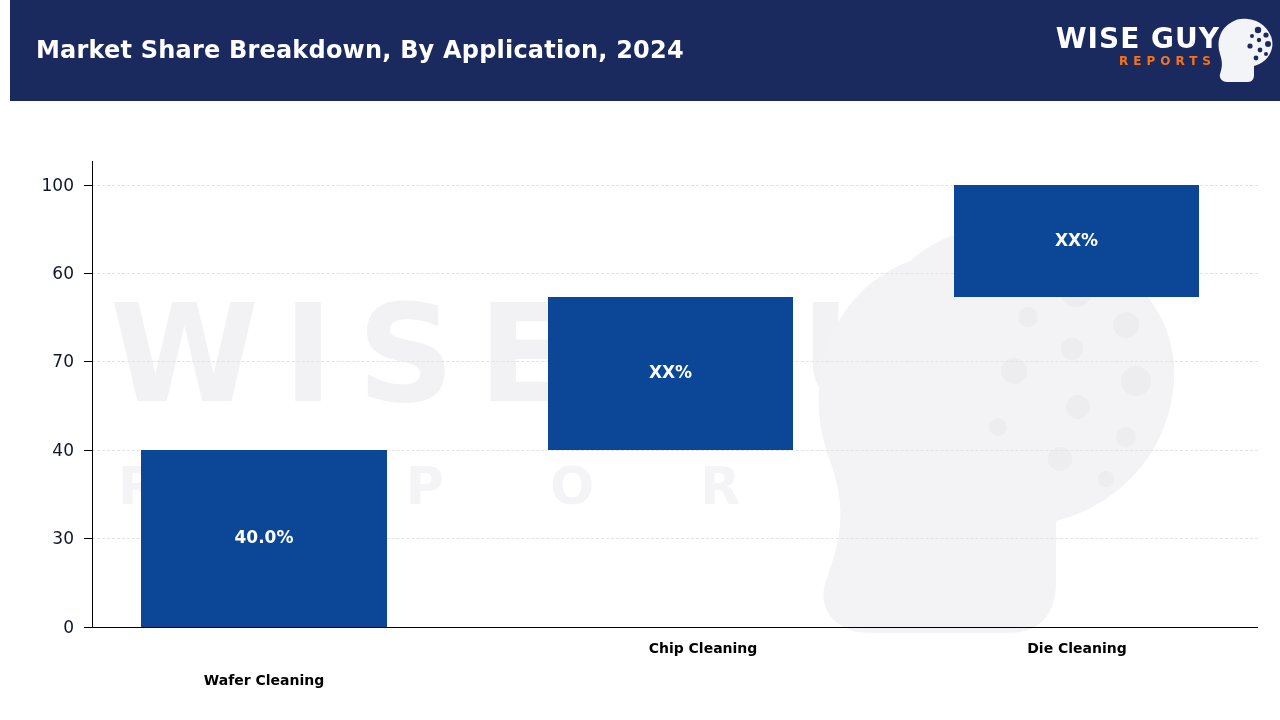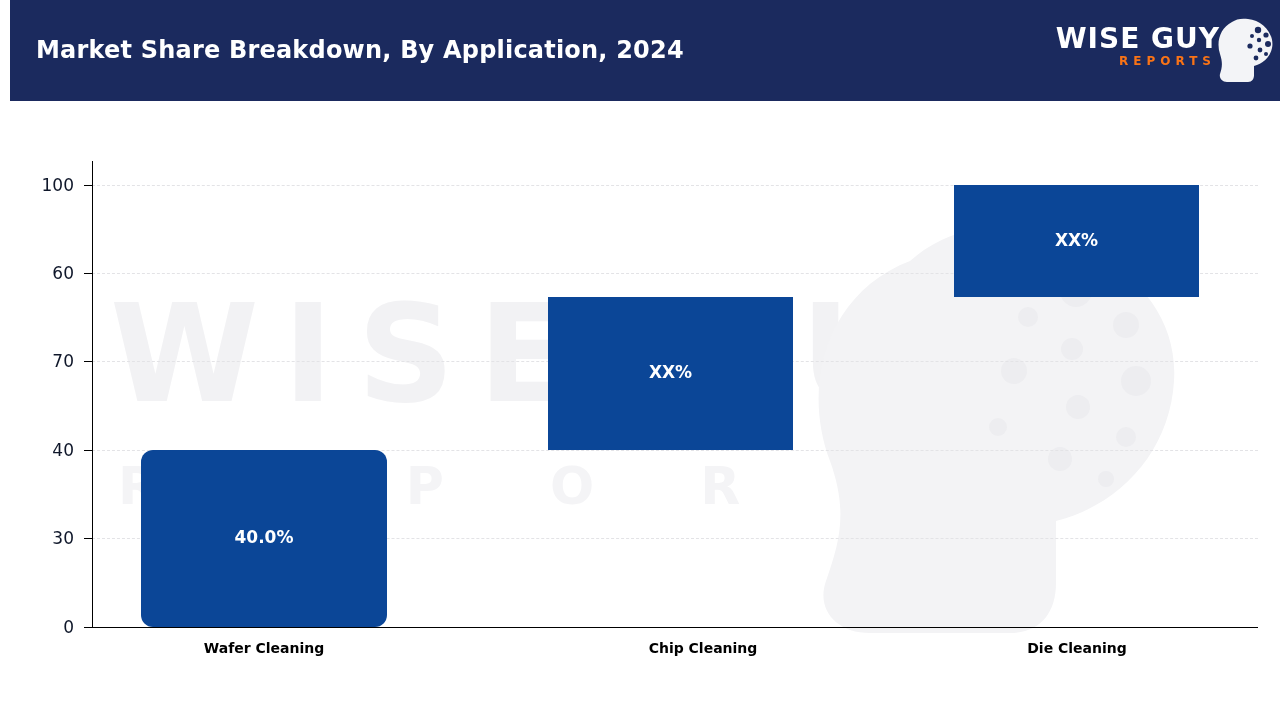--- a/index.html
+++ b/index.html
@@ -253,25 +253,25 @@
 <div class="ytick-label-wrap" style="top:351px;">
     <div class="ytick-label">70</div>
   </div>
 <div class="ytick-label-wrap" style="top:263px;">
     <div class="ytick-label">60</div>
   </div>
 <div class="ytick-label-wrap" style="top:175px;">
     <div class="ytick-label">100</div>
   </div>
 
-<div class="bar" style="left:141px; top:450px; width:246px; height:177px;border-radius:12px;">
+<div class="bar" style="left:141px; top:450px; width:246px; height:177px;">
   <div class="bar-label" style="top:77px;">40.0%</div>
 </div>
 <div class="bar" style="left:548px; top:297px; width:245px; height:153px;">
   <div class="bar-label" style="top:65px;">XX%</div>
 </div>
 <div class="bar" style="left:954px; top:185px; width:245px; height:112px;">
   <div class="bar-label" style="top:45px;">XX%</div>
 </div>
 
-<div class="cat-label" style="left:144px; width:240px;">Wafer Cleaning</div>
+<div class="cat-label" style="left:144px; width:240px;margin-top:32px;">Wafer Cleaning</div>
 <div class="cat-label" style="left:583px; width:240px;text-align:center;">Chip Cleaning</div>
 <div class="cat-label" style="left:957px; width:240px;">Die Cleaning</div>
 
 </body></html>

